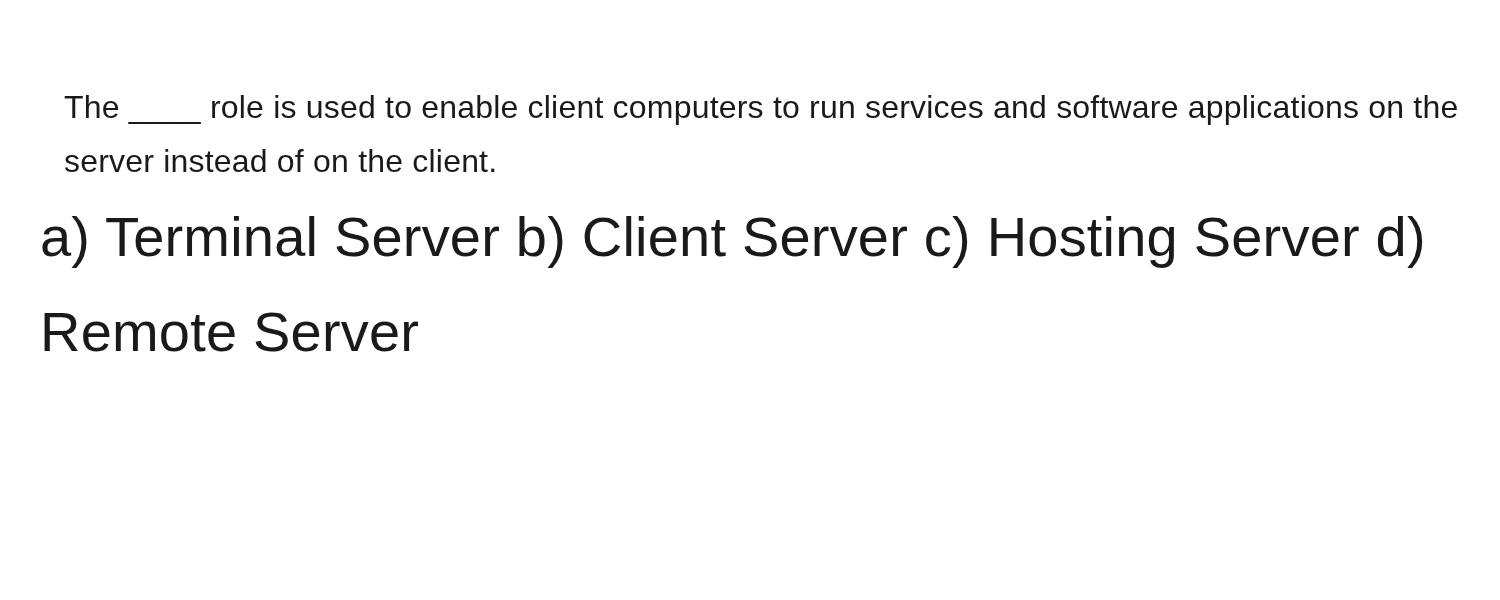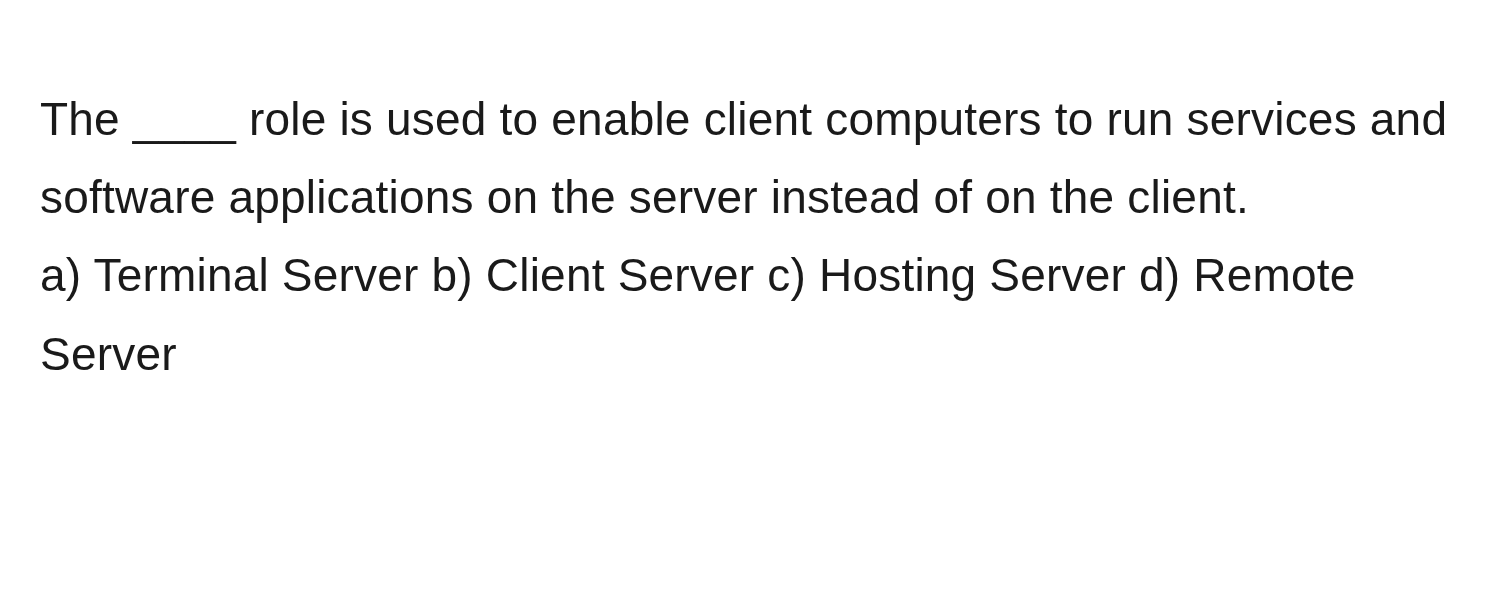--- a/index.html
+++ b/index.html
@@ -12,27 +12,28 @@
       height: 600px;
       background: #ffffff;
       font-family: -apple-system, BlinkMacSystemFont, "Segoe UI", Helvetica, Arial, sans-serif;
       color: #1a1a1a;
       padding: 80px 40px 40px 40px;
       display: flex;
       flex-direction: column;
       justify-content: flex-start;
     }
     .question-text {
-      font-size: 46px;
+      font-size: 32px;
       line-height: 1.7;
       font-weight: 400;
       letter-spacing: 0.2px;
+      margin-left: 24px;
     }
     .options-line {
-      font-size: 46px;
+      font-size: 56px;
       line-height: 1.7;
       font-weight: 400;
       letter-spacing: 0.2px;
     }
     .option {
       display: inline;
     }
   </style>
 </head>
 <body>

